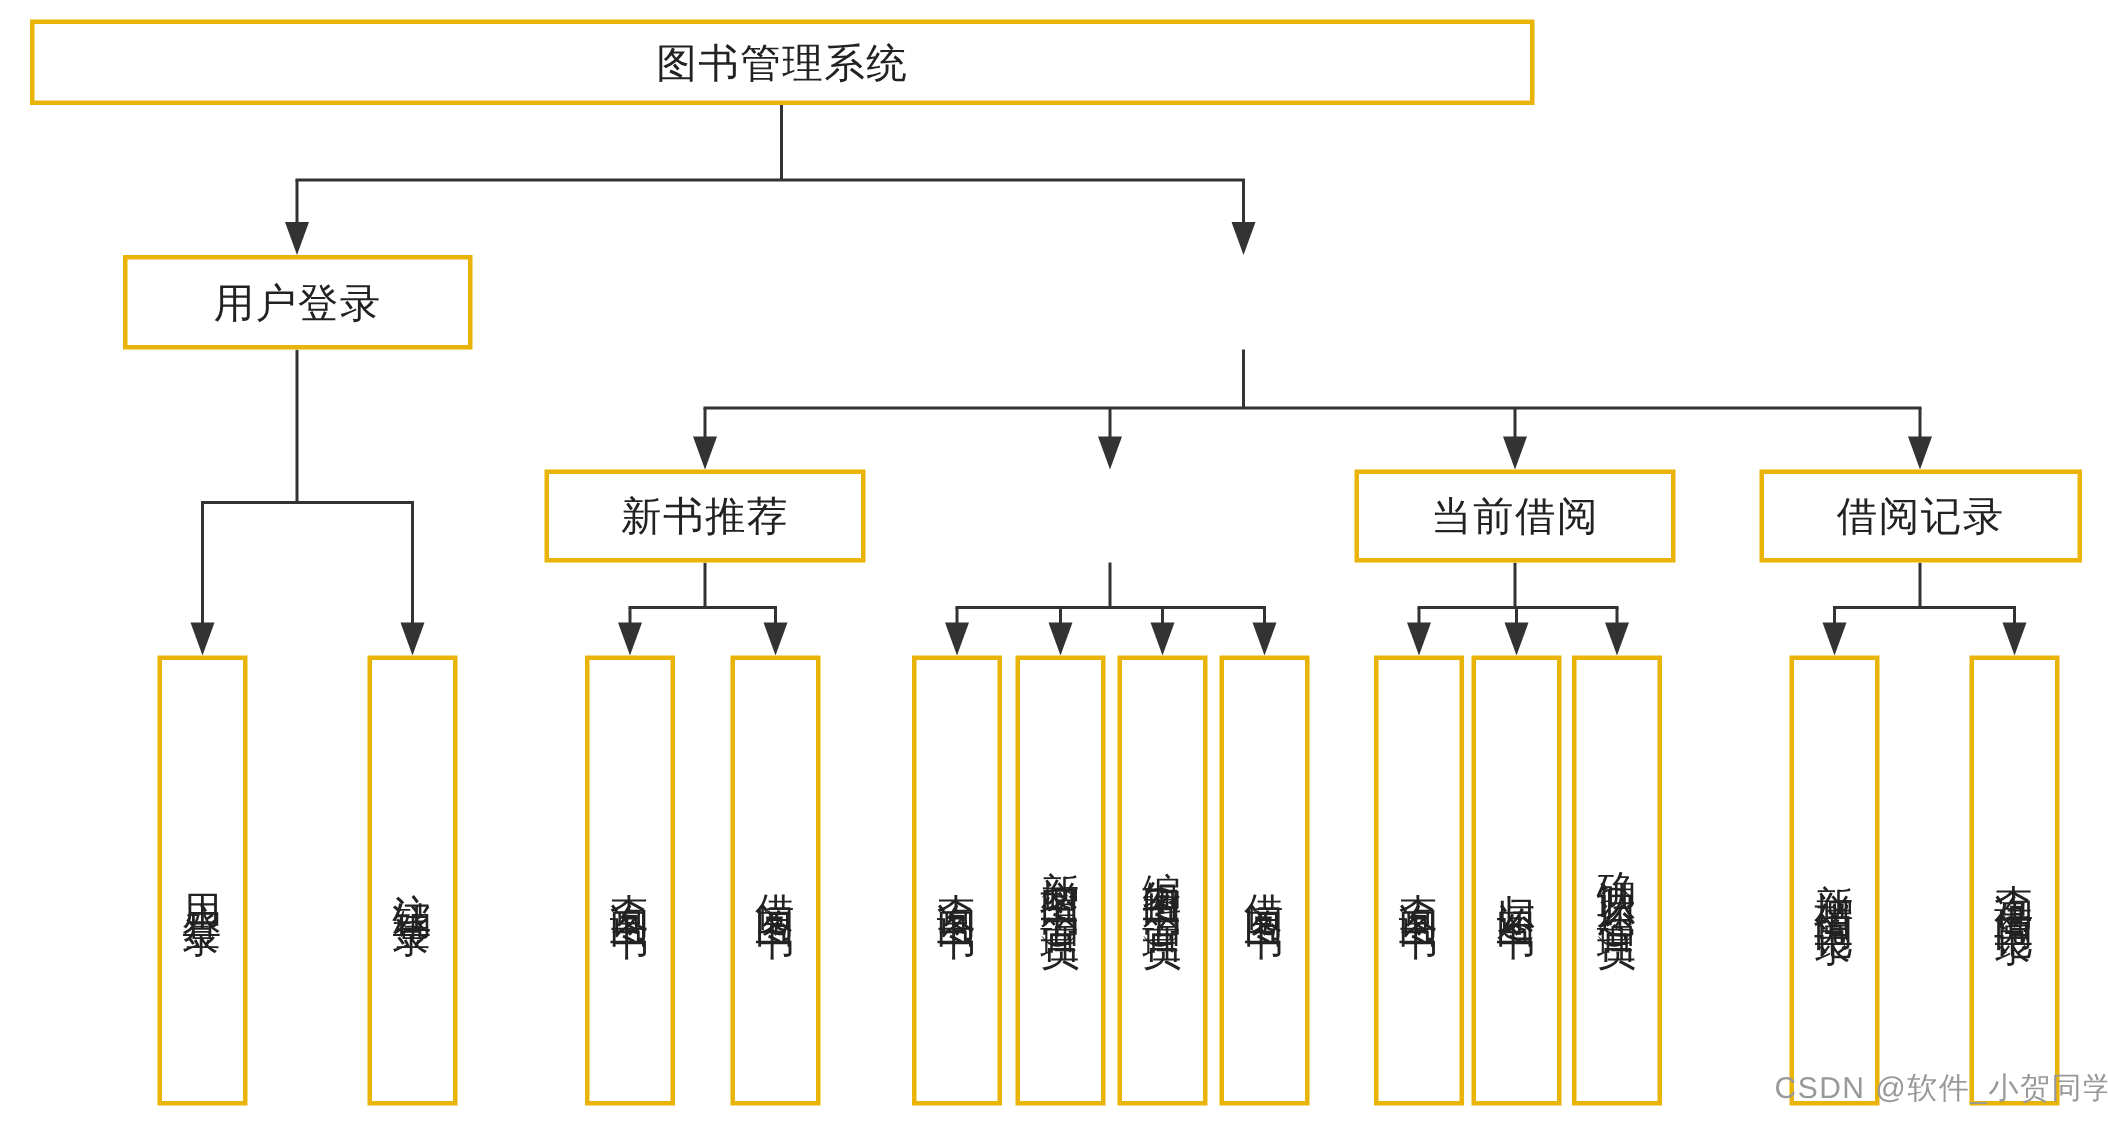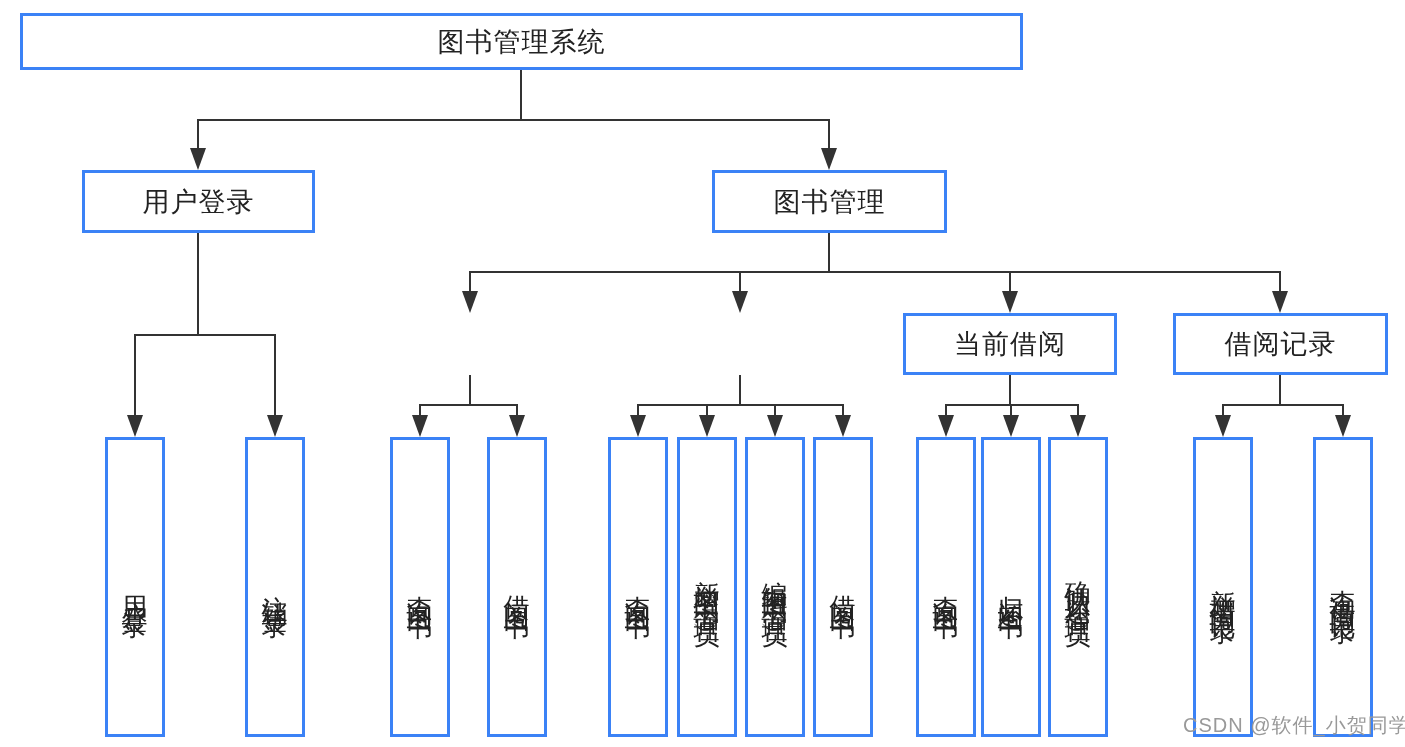--- a/index.html
+++ b/index.html
@@ -7,21 +7,21 @@
     position:relative;
     width:1405px;height:747px;
     background:#ffffff;
     font-family:"Liberation Sans","DejaVu Sans",sans-serif;
     overflow:hidden;
   }
   #connector-layer{position:absolute;left:0;top:0;width:1405px;height:747px;}
   .box{
     position:absolute;
     box-sizing:border-box;
-    border:3px solid #3b82f6;
+    border:3px solid #eab308;
     background:#ffffff;
     display:flex;
     align-items:center;
     justify-content:center;
     color:#222222;
   }
   .box .label{
     font-size:27px;
     letter-spacing:1px;
     color:#222222;
@@ -106,24 +106,24 @@
       <polygon points="1335,415 1351,415 1343,437" fill="#333333"></polygon>
     </svg>
 
   <div class="box h" style="left:20px;top:13px;width:1003px;height:57px">
     <span class="label">图书管理系统</span>
   </div>
 
   <div class="box h" style="left:82px;top:170px;width:233px;height:63px">
     <span class="label">用户登录</span>
   </div>
-  <div class="box h" style="left:712px;top:170px;width:235px;height:63px">
-    <span class="label">图书管理</span>
+
+  <div class="box h" style="left:363px;top:313px;width:214px;height:62px">
+    <span class="label">新书推荐</span>
   </div>
-
   <div class="box h" style="left:903px;top:313px;width:214px;height:62px">
     <span class="label">当前借阅</span>
   </div>
   <div class="box h" style="left:1173px;top:313px;width:215px;height:62px">
     <span class="label">借阅记录</span>
   </div>
 
   <div class="box v" style="left:105px;top:437px;width:60px;height:300px">
     <span class="label">用户登录</span>
   </div>

